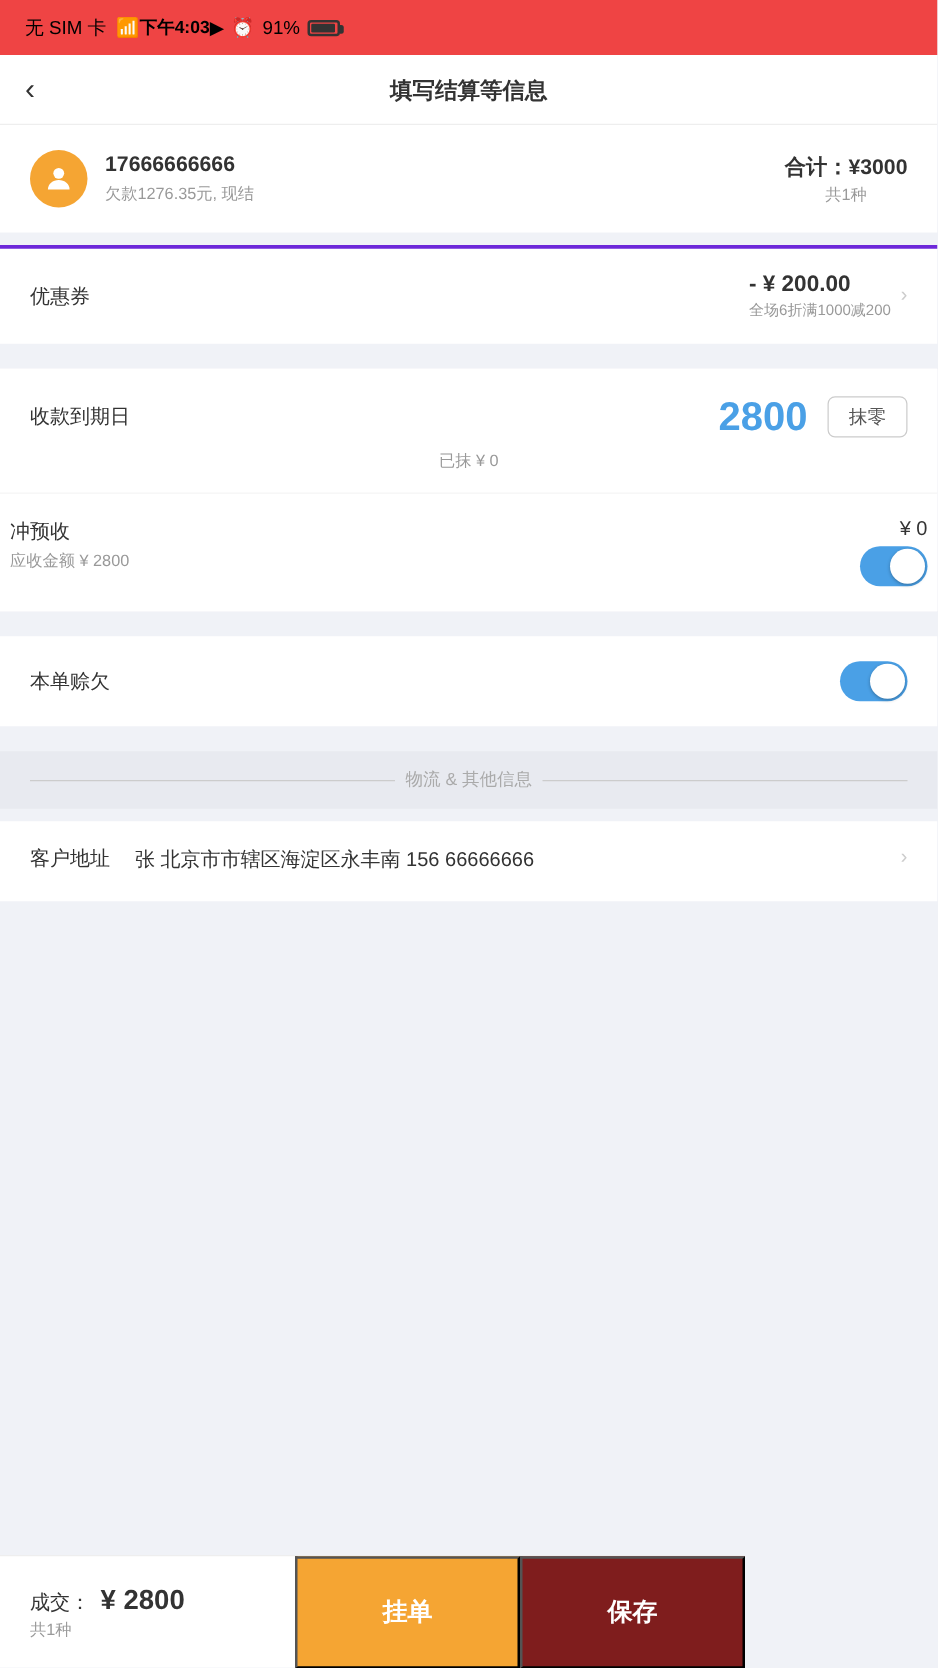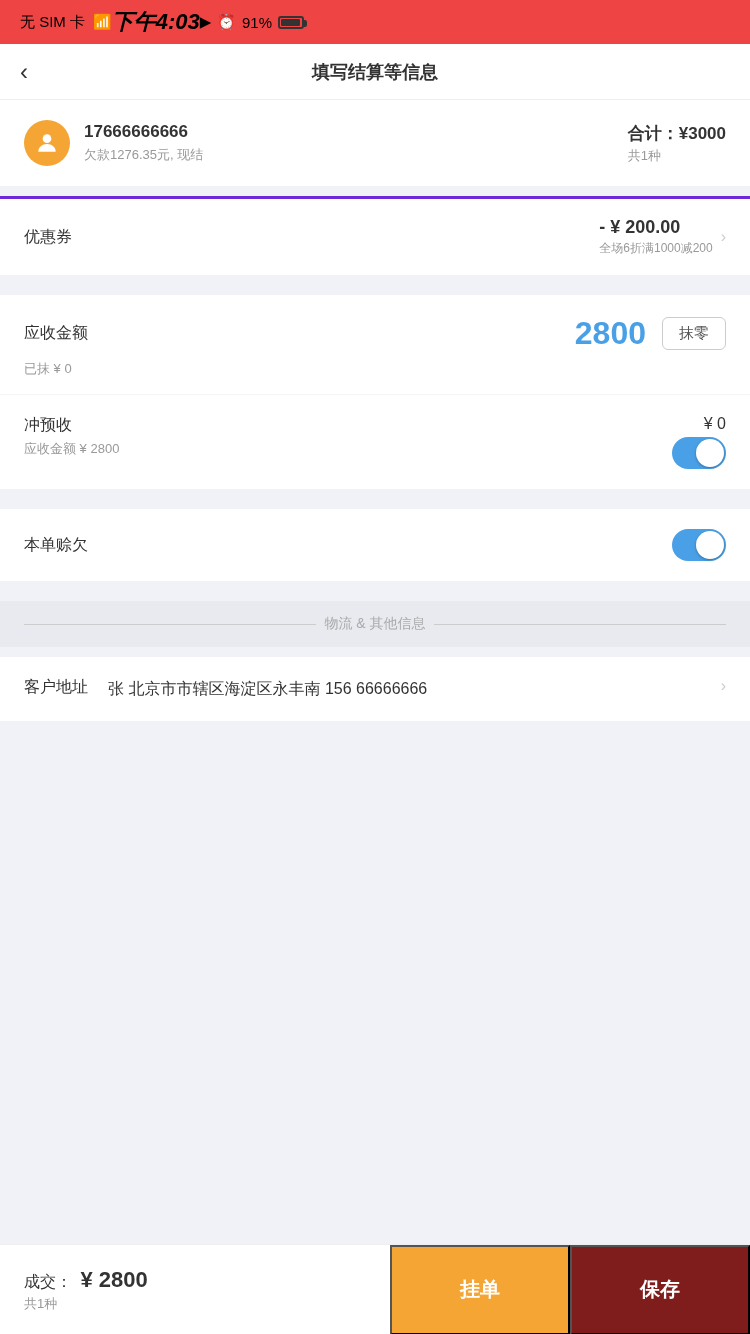--- a/index.html
+++ b/index.html
@@ -17,21 +17,21 @@
     .status-bar {
       display: flex;
       align-items: center;
       background: #ef4444;
       height: 44px;
       padding: 4px 20px;
       font-size: 15px;
       font-weight: 500;
     }
     .status-left { display: flex; align-items: center; gap: 8px; }
-    .status-center { font-size: 22px; font-weight: 600; font-style: italic; }
+    .status-center { font-size: 14px; font-weight: 600; }
     .status-right { display: flex; align-items: center; gap: 6px; font-size: 15px; }
     .battery-icon {
       width: 26px; height: 13px; border: 2px solid #333; border-radius: 3px; position: relative; display: inline-block;
     }
     .battery-icon::after {
       content: ''; position: absolute; right: -5px; top: 2px; width: 3px; height: 7px;
       background: #333; border-radius: 0 2px 2px 0;
     }
     .battery-fill {
       position: absolute; left: 1px; top: 1px; bottom: 1px; width: 85%; background: #333; border-radius: 1px;
@@ -81,21 +81,21 @@
       margin-bottom: 10px;
     }
     .user-left { display: flex; align-items: center; gap: 14px; }
     .avatar {
       width: 46px; height: 46px; border-radius: 50%; background: #f5a533;
       display: flex; align-items: center; justify-content: center;
       color: #fff; font-size: 20px;
     }
     .user-name { font-size: 17px; font-weight: 600; color: #333; margin-bottom: 4px; }
     .user-sub { font-size: 13px; color: #999; }
-    .user-right { text-align: left; }
+    .user-right { text-align: center; }
     .total-amount { font-size: 17px; font-weight: 600; color: #333; }
     .total-count { font-size: 13px; color: #999; margin-top: 2px; }
 
     
     .coupon-row {
       display: flex;
       align-items: center;
       justify-content: space-between;
       padding: 18px 24px;
       background: #fff;
@@ -123,28 +123,28 @@
       background: #fff;
     }
     .amount-label { font-size: 16px; color: #333; }
     .amount-right { display: flex; align-items: center; gap: 16px; }
     .amount-number { font-size: 32px; font-weight: 700; color: #4aa0e6; }
     .round-btn {
       border: 1px solid #ccc; border-radius: 6px;
       padding: 6px 16px; font-size: 15px; color: #555;
       background: #fff; cursor: pointer;
     }
-    .amount-sub { font-size: 13px; color: #999; padding: 0 24px 16px; text-align: left; background: #fff; }
+    .amount-sub { font-size: 13px; color: #999; padding: 0 24px 16px; text-align: center; background: #fff; }
 
     
     .toggle-row {
       display: flex;
       align-items: flex-start;
       justify-content: space-between;
-      padding: 20px 24px;
+      padding: 20px 8px;
       background: #fff;
       border-top: 1px solid #f5f5f5;
       gap: 33px;
     }
     .toggle-label-group { }
     .toggle-label { font-size: 16px; color: #333; }
     .toggle-sub { font-size: 13px; color: #999; margin-top: 4px; }
     .toggle-right { display: flex; flex-direction: column; align-items: flex-end; gap: 4px; }
     .toggle-amount { font-size: 16px; color: #333; }
 
@@ -207,21 +207,21 @@
     }
     .address-label { font-size: 16px; color: #333; flex-shrink: 0; margin-right: 20px; }
     .address-value { font-size: 16px; color: #333; flex: 1; line-height: 1.5; }
     .address-chevron { color: #ccc; font-size: 16px; margin-left: 10px; flex-shrink: 0; }
 
     
     .bottom-bar {
       position: fixed;
       bottom: 0;
       left: 0;
-      width: 750px;
+      width: 596px;
       height: 90px;
       background: #fff;
       display: flex;
       align-items: center;
       border-top: 1px solid #eee;
     }
     .bottom-summary {
       flex: 1;
       padding: 0 24px;
     }
@@ -289,21 +289,21 @@
         <div class="coupon-desc">全场6折满1000减200</div>
       </div>
       <div class="chevron">›</div>
     </div>
   </div>
 
   <div class="separator"></div>
 
   <div class="form-section">
     <div class="amount-row">
-      <div class="amount-label">应收金额</div>
+      <div class="amount-label">收款到期日</div>
       <div class="amount-right">
         <div class="amount-number">2800</div>
         <button class="round-btn">抹零</button>
       </div>
     </div>
     <div class="amount-sub">已抹  ¥ 0</div>
 
     <div class="toggle-row">
       <div class="toggle-label-group">
         <div class="toggle-label">冲预收</div>

